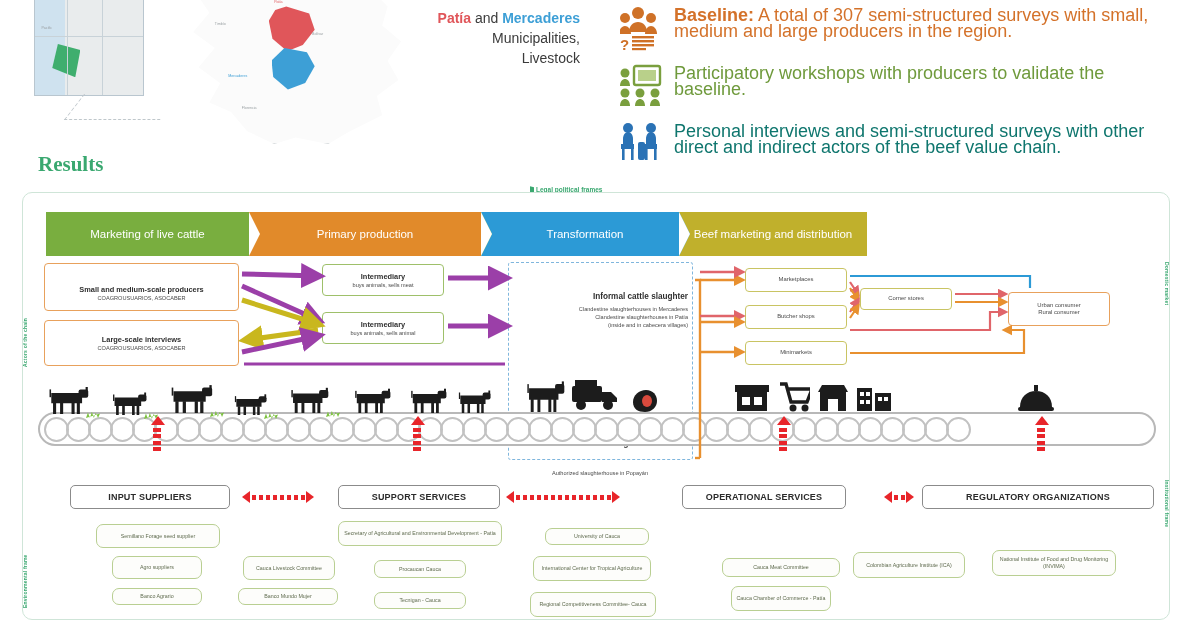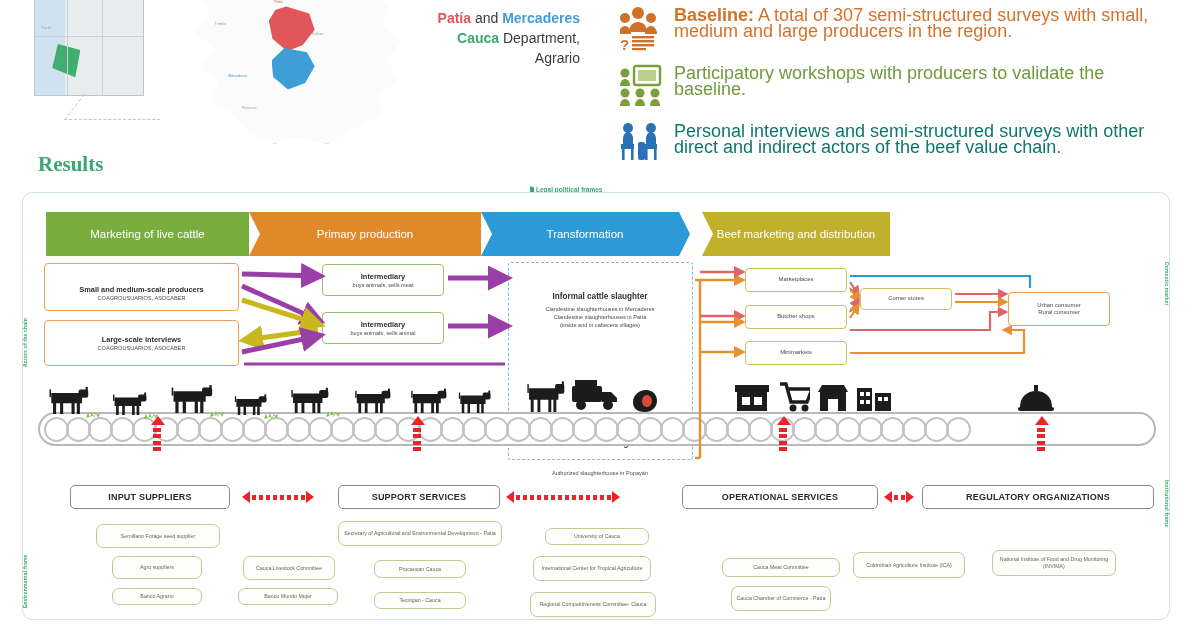--- a/index.html
+++ b/index.html
@@ -198,24 +198,22 @@
       <div class="map-lbl" style="left:24%;top:24%;">Timbío</div>
       <div class="map-lbl" style="left:60%;top:30%;">Bolívar</div>
       <div class="map-lbl" style="left:34%;top:76%;">Florencia</div>
     </div>
   </div>
 
   <div class="region-title">
     <div>
       <span class="rt-patia">Patía</span><span> and </span><span class="rt-merc">Mercaderes</span>
     </div>
-    <div>
-      <span class="rt-cauca">Cauca</span><span> Department,</span>
-    </div>
-    <div>Agrario</div>
+    <div>Municipalities,</div>
+    <div>Livestock</div>
   </div>
 
   <div class="methods">
 
     <div class="method-row m1">
       <div class="method-ico">
         <svg width="54" height="46" viewBox="0 0 54 46">
           <circle cx="18" cy="7" r="6" fill="#cf7127"></circle>
           <path d="M9 26c0-6 4-10 9-10s9 4 9 10z" fill="#cf7127"></path>
           <circle cx="5" cy="12" r="5" fill="#cf7127"></circle>
@@ -288,21 +286,21 @@
 <div class="stagebar" id="stagebar">
     <div class="stage" style="width: 203px; background: rgb(121, 174, 63);">
       <span>Marketing of live cattle</span>
     </div>
     <div class="stage" style="width: 232px; background: rgb(225, 138, 42);">
       <span>Primary production</span>
     </div>
     <div class="stage" style="width: 198px; background: rgb(44, 154, 214); padding-left: 16px;">
       <span>Transformation</span>
     </div>
-    <div class="stage" style="width: 188px; background: rgb(192, 176, 44); margin-left: 23px;">
+    <div class="stage" style="width: 188px; background: rgb(192, 176, 44);">
       <span>Beef marketing and distribution</span>
     </div>
   </div>
 
 <div class="box box-o" style="left:44px; top:263px; width:195px; height:48px;">
   <div class="box-t" style="width:92%;margin-top:12px;">Small and medium-scale producers</div>
   <div class="box-s">COAGROUSUARIOS, ASOCABER</div>
 </div>
 <div class="box box-o" style="left:44px; top:320px; width:195px; height:46px;">
   <div class="box-t">Large-scale interviews</div>
@@ -312,21 +310,21 @@
 <div class="box box-g" style="left:322px; top:264px; width:122px; height:32px;">
   <div class="box-t">Intermediary</div>
   <div class="box-s">buys animals, sells meat</div>
 </div>
 <div class="box box-g" style="left:322px; top:312px; width:122px; height:32px;">
   <div class="box-t">Intermediary</div>
   <div class="box-s">buys animals, sells animal</div>
 </div>
 
 <div class="dashbox" style="left:508px; top:262px; width:185px; height:198px;"></div>
-<div class="box" style="left:512px; top:282px; width:176px; height:56px; background:transparent;">
+<div class="box" style="left:512px; top:282px; width:176px; height:56px; background:transparent;align-items:flex-end;">
   <div class="box-t" style="font-size:8.2px;">Informal cattle slaughter</div>
   <div class="box-s" style="margin-top:5px;">Clandestine slaughterhouses in Mercaderes</div>
   <div class="box-s">Clandestine slaughterhouses in Patía</div>
   <div class="box-s">(inside and in cabecera villages)</div>
 </div>
 <div class="box" style="left:512px; top:444px; width:176px; height:28px; background:transparent;gap:21px;">
   <div class="box-t" style="font-size:7.8px;">Formal cattle slaughter</div>
   <div class="box-s">Authorized slaughterhouse in Popayán</div>
 </div>
 
@@ -670,21 +668,21 @@
       <div class="rhead"></div>
     </div>
   </div>
 
 <div class="svc-box" style="left:70px; top:485px; width:160px; height:24px;">
     <span>INPUT SUPPLIERS</span>
   </div>
 <div class="svc-box" style="left:338px; top:485px; width:162px; height:24px;">
     <span>SUPPORT SERVICES</span>
   </div>
-<div class="svc-box" style="left:682px; top:485px; width:196px; height:24px;">
+<div class="svc-box" style="left:682px; top:485px; width:164px; height:24px;">
     <span>OPERATIONAL SERVICES</span>
   </div>
 <div class="svc-box" style="left:922px; top:485px; width:232px; height:24px;">
     <span>REGULATORY ORGANIZATIONS</span>
   </div>
 
 <div id="inst-layer">
     <div class="inst" style="left: 96px; top: 524px; width: 124px; height: 24px;">
       <span>Semillano Forage seed supplier</span>
     </div>

